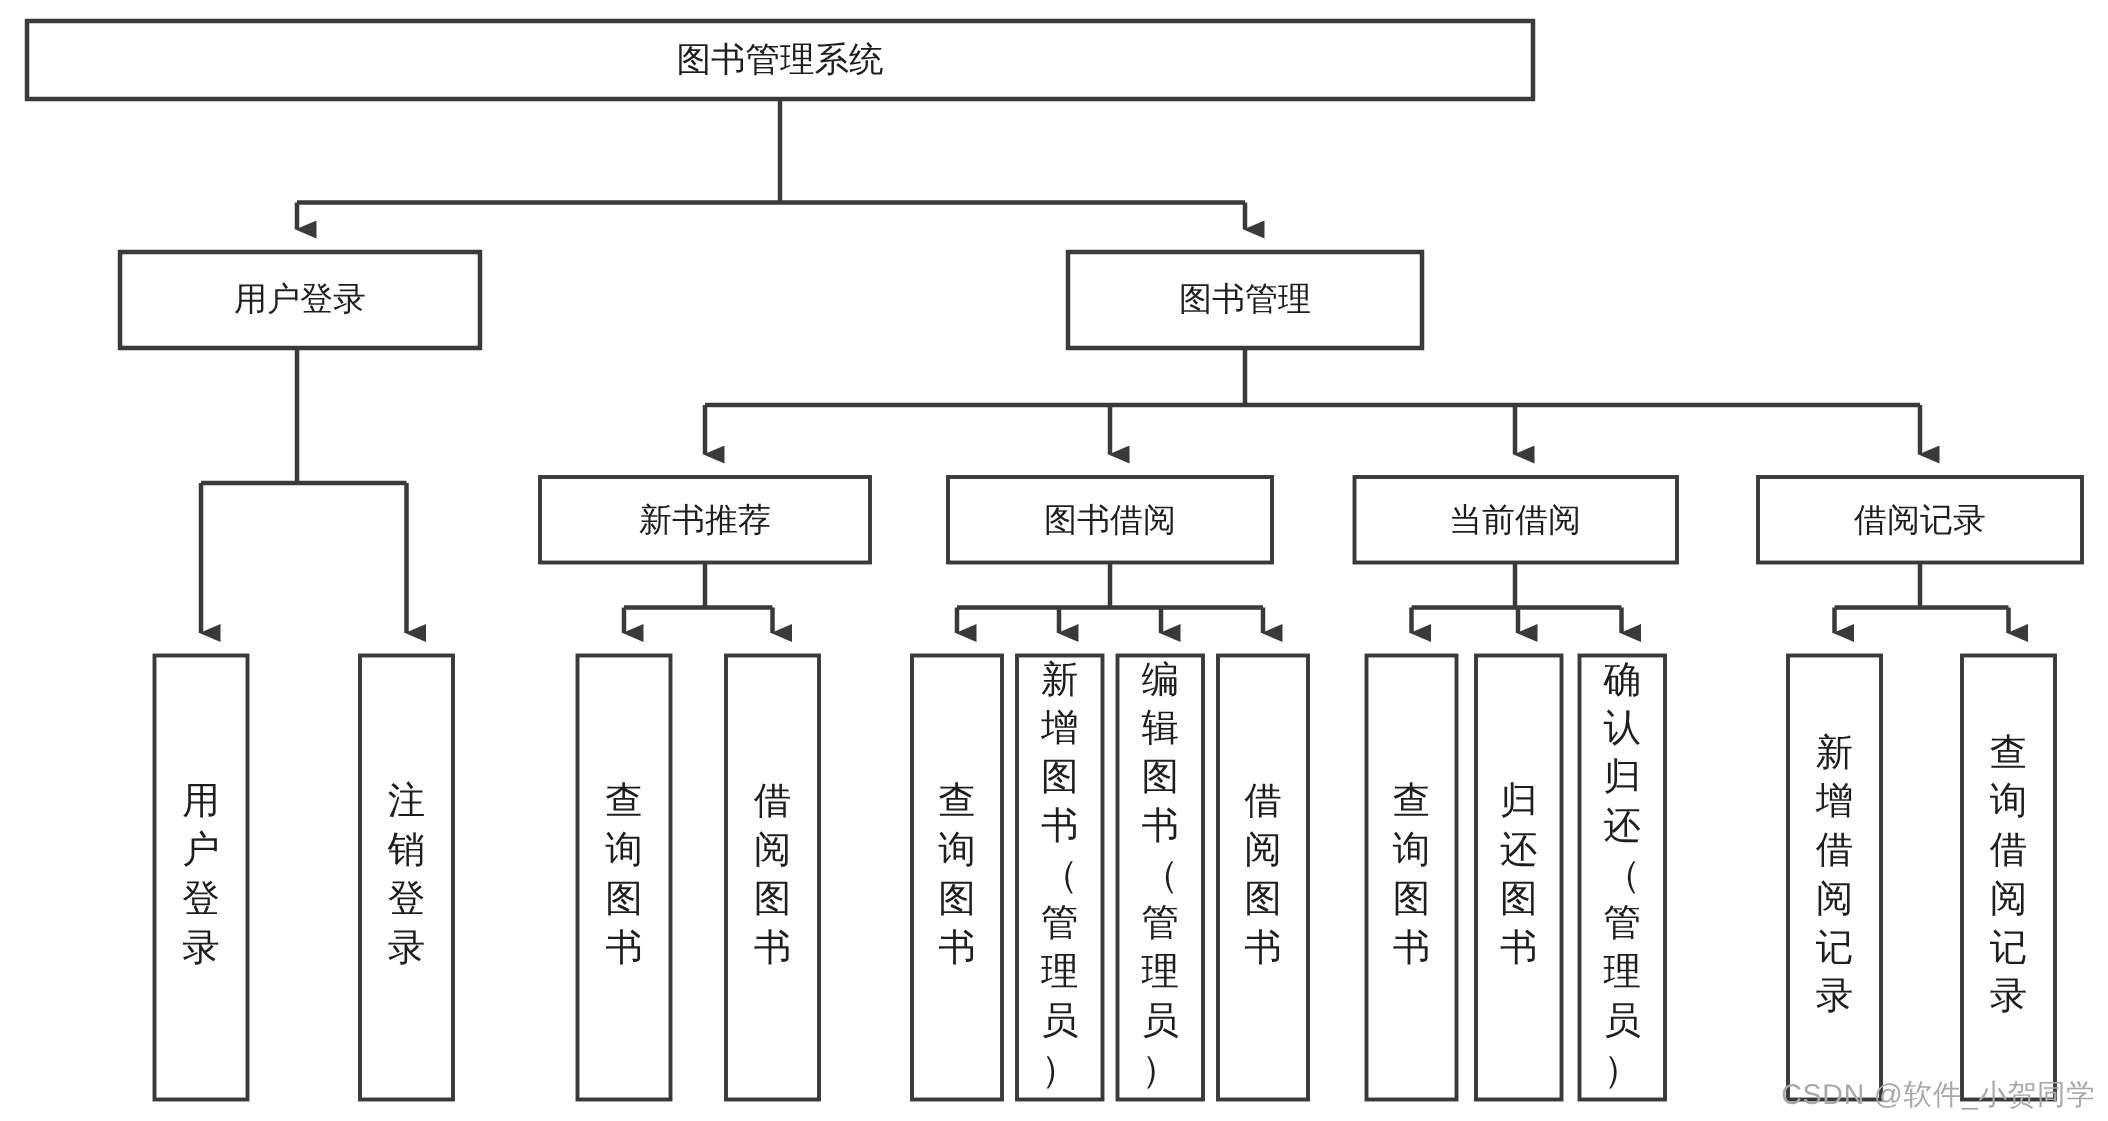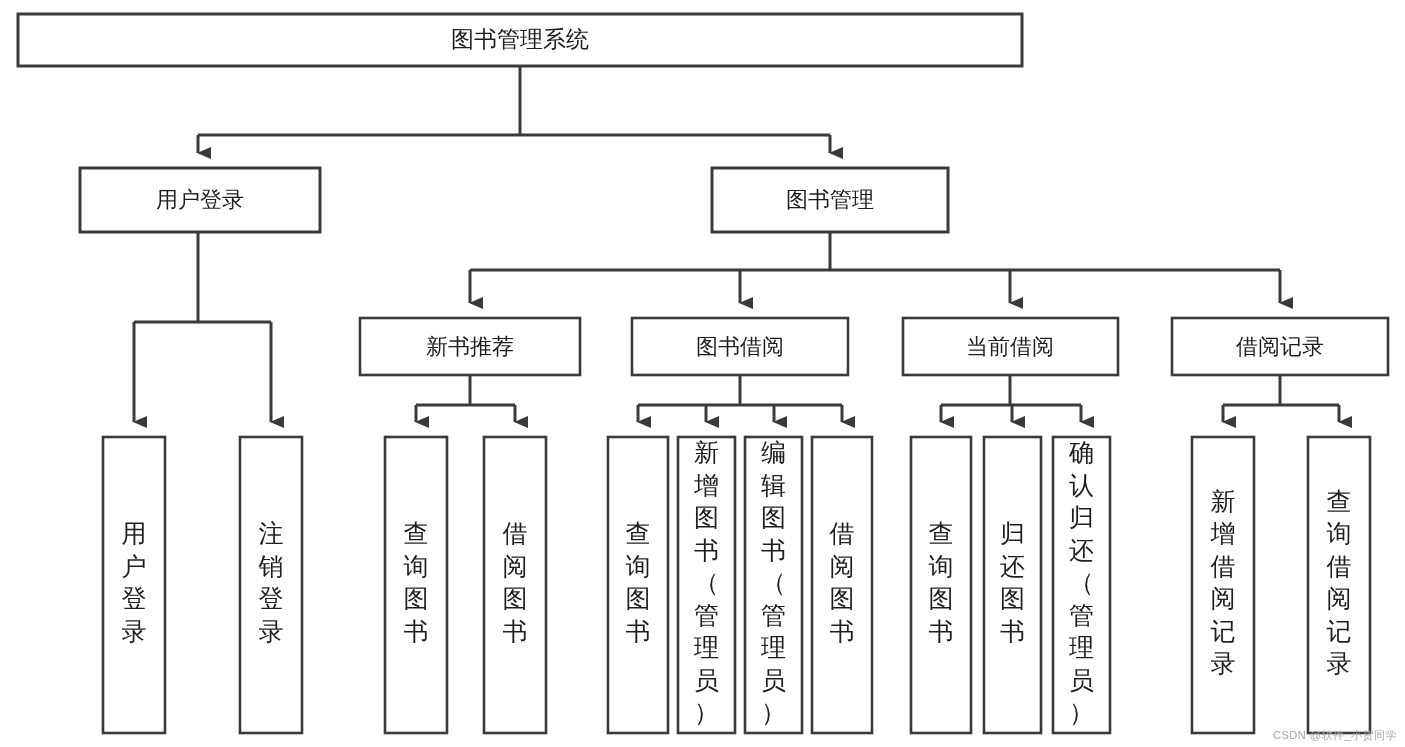--- a/index.html
+++ b/index.html
@@ -49,21 +49,21 @@
     font-family: "Liberation Sans", "DejaVu Sans", sans-serif;
     fill: #1e1e1e;
     font-size: 25px;
     text-anchor: middle;
   }
   .watermark {
     position: absolute;
     right: 8px;
     bottom: 4px;
     font-family: "Liberation Sans", "DejaVu Sans", sans-serif;
-    font-size: 11px;
+    font-size: 19px;
     color: #a8a8a8;
     letter-spacing: 0.5px;
     white-space: nowrap;
     pointer-events: none;
   }
 </style>
 </head>
 <body>
 
 <svg id="diagram" viewBox="0 0 1405 747">

